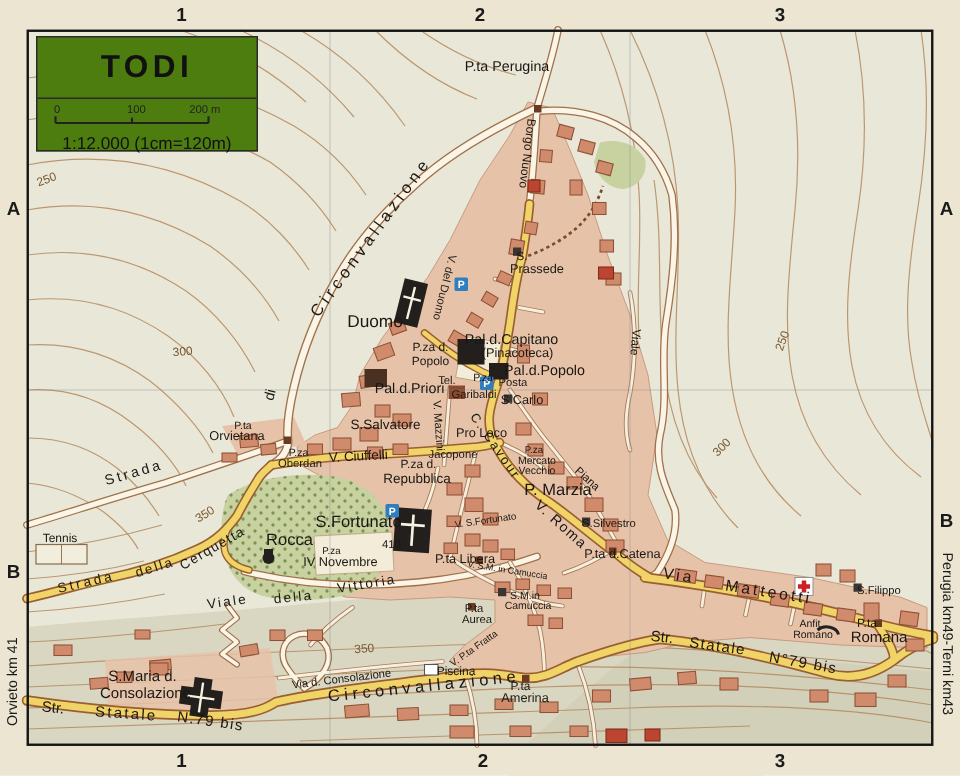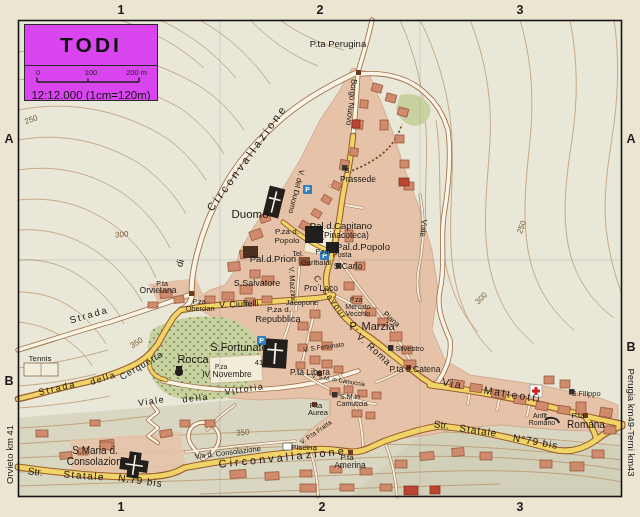--- a/index.html
+++ b/index.html
@@ -16,22 +16,22 @@
   .casW{fill:none;stroke:#a0714b;stroke-width:5.2;stroke-linecap:round;stroke-linejoin:round;}
   .rw{fill:none;stroke:#faf5e6;stroke-width:3.5;stroke-linecap:round;stroke-linejoin:round;}
   .casM{fill:none;stroke:#a97c58;stroke-width:3.1;stroke-linecap:round;stroke-linejoin:round;}
   .rm{fill:none;stroke:#f6efe0;stroke-width:1.9;stroke-linecap:round;stroke-linejoin:round;}
   .contour{fill:none;stroke:#b48a5f;stroke-width:.8;opacity:.85;}
   .bld{fill:#cf8b6b;stroke:#8f5036;stroke-width:.7;}
   .bldR{fill:#bb4530;stroke:#7c2d1c;stroke-width:.7;}
   .mon{fill:#221f1c;}
   .steps{fill:none;stroke:#7a4a2a;stroke-width:1.8;stroke-dasharray:2.2 2.2;}
   
-  .titlebox{position:absolute;left:24px;top:24px;width:134px;height:77px;
-            background:#d946ef;border:1.3px solid #2a2a2a;box-sizing:border-box;z-index:5;}
+  .titlebox{position:absolute;left:24px;top:24px;width:148px;height:77px;
+            background:#4d7c0f;border:1.3px solid #2a2a2a;box-sizing:border-box;z-index:5;}
   .titlebox .t{height:40px;display:flex;align-items:center;justify-content:center;
                font-size:21px;font-weight:bold;letter-spacing:3px;color:#111;
                border-bottom:1.2px solid #2a2a2a;}
   .scalewrap{padding:2px 8px 0 8px;}
   .ratio{font-size:11.5px;color:#111;text-align:center;margin-top:0px;}
   .ticklbl{font-size:7.5px;fill:#222;font-family:"Liberation Sans",sans-serif;}
   
   .gref{position:absolute;font-size:12.5px;font-weight:bold;color:#1a1a1a;width:14px;text-align:center;z-index:4;}
   .edge{position:absolute;font-size:9.5px;color:#1a1a1a;text-align:center;z-index:4;white-space:nowrap;}
   .edge.l{left:-51px;top:449px;width:120px;transform:rotate(-90deg);}
@@ -457,21 +457,21 @@
 <div class="titlebox">
   <div class="t">TODI</div>
   <div class="scalewrap">
     <svg width="118" height="17">
       <text x="3" y="7" class="ticklbl">0</text>
       <text x="58" y="7" text-anchor="middle" class="ticklbl">100</text>
       <text x="114" y="7" text-anchor="end" class="ticklbl">200 m</text>
       <path d="M4,14 H106 M4,9.5 V14 M55,10.5 V14 M106,9.5 V14" stroke="#222" stroke-width="1.4" fill="none"></path>
     </svg>
   </div>
-  <div class="ratio">12:12.000 (1cm=120m)</div>
+  <div class="ratio">1:12.000 (1cm=120m)</div>
 </div>
 
 <div class="gref" style="left:114px;top:3px;">1</div>
 <div class="gref" style="left:313px;top:3px;">2</div>
 <div class="gref" style="left:513px;top:3px;">3</div>
 <div class="gref" style="left:114px;top:500px;">1</div>
 <div class="gref" style="left:315px;top:500px;">2</div>
 <div class="gref" style="left:513px;top:500px;">3</div>
 <div class="gref" style="left:2px;top:132px;">A</div>
 <div class="gref" style="left:2px;top:374px;">B</div>

